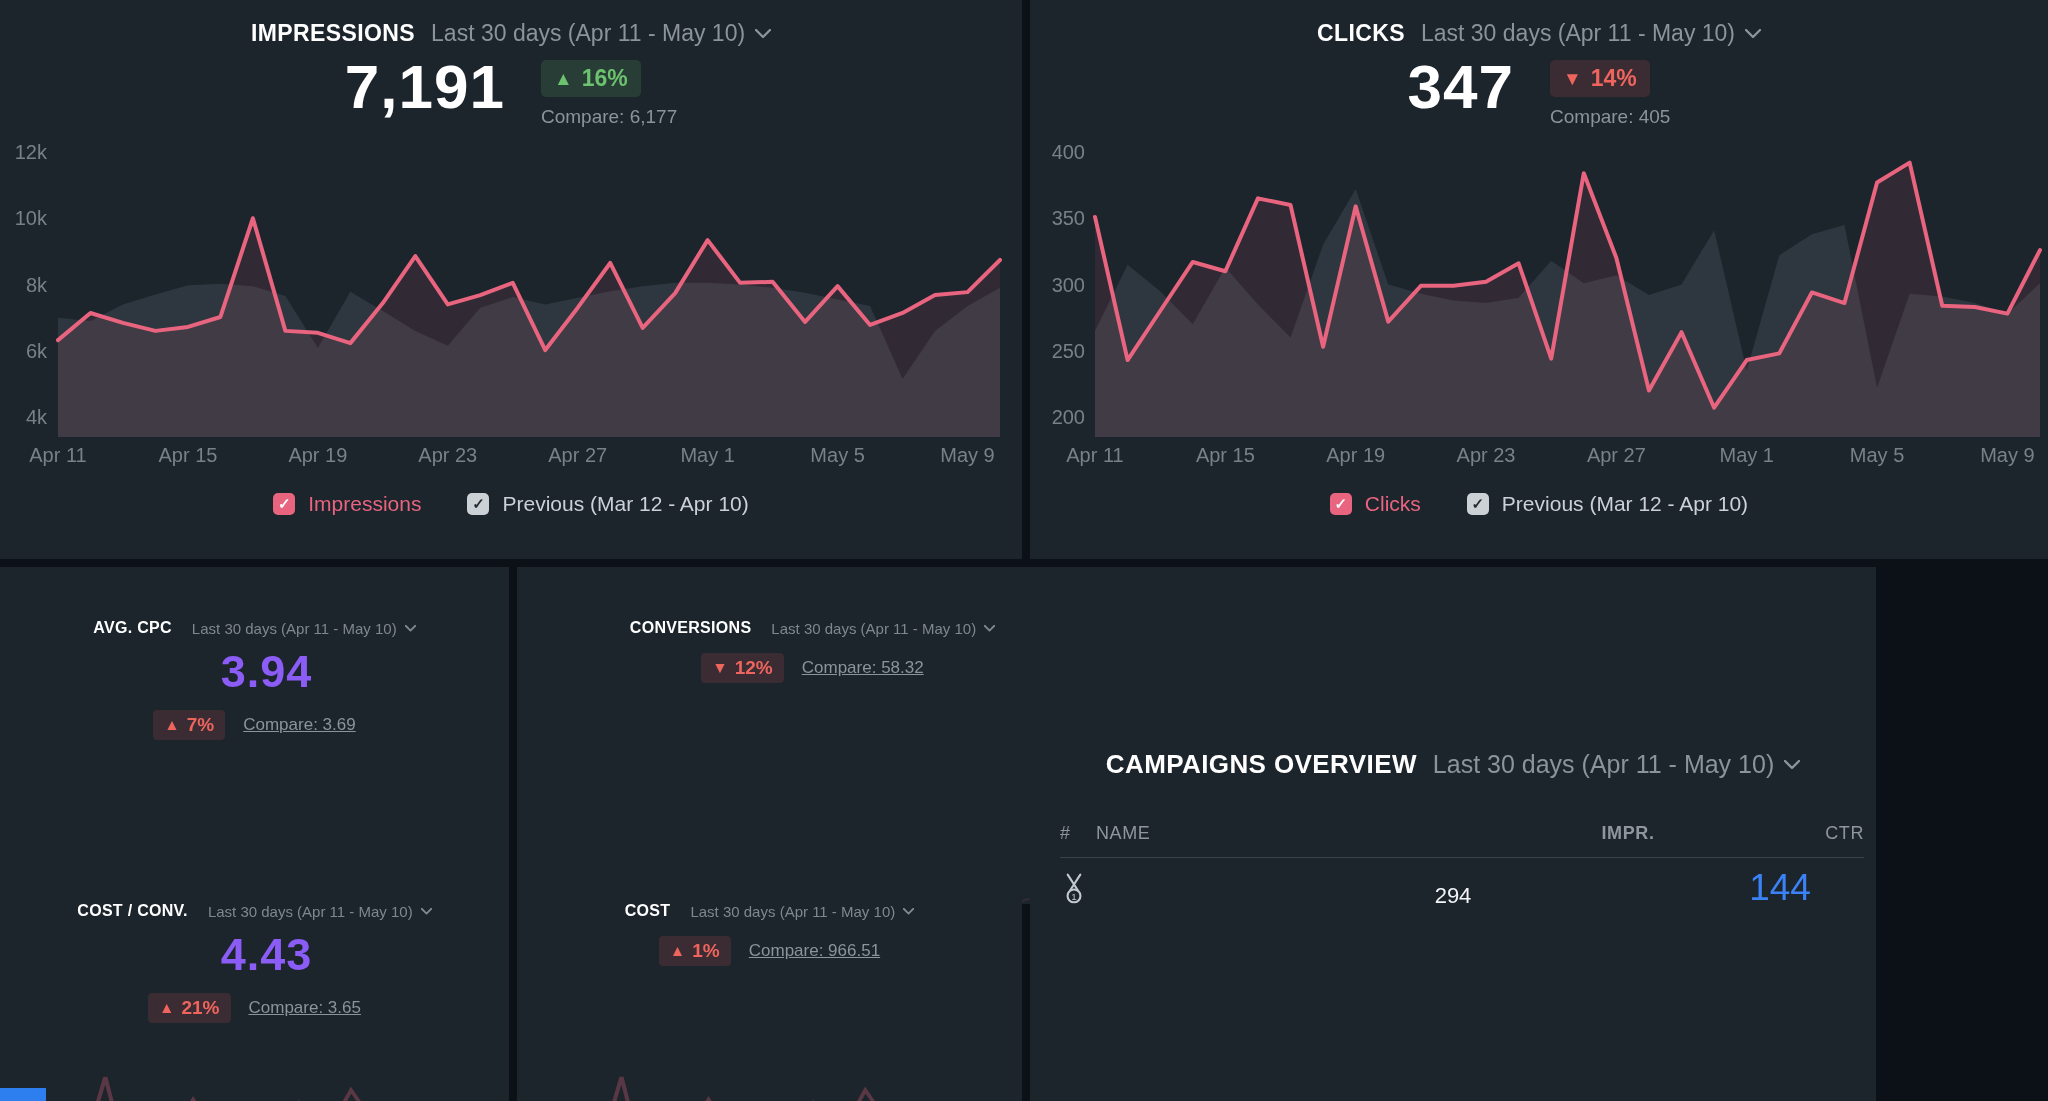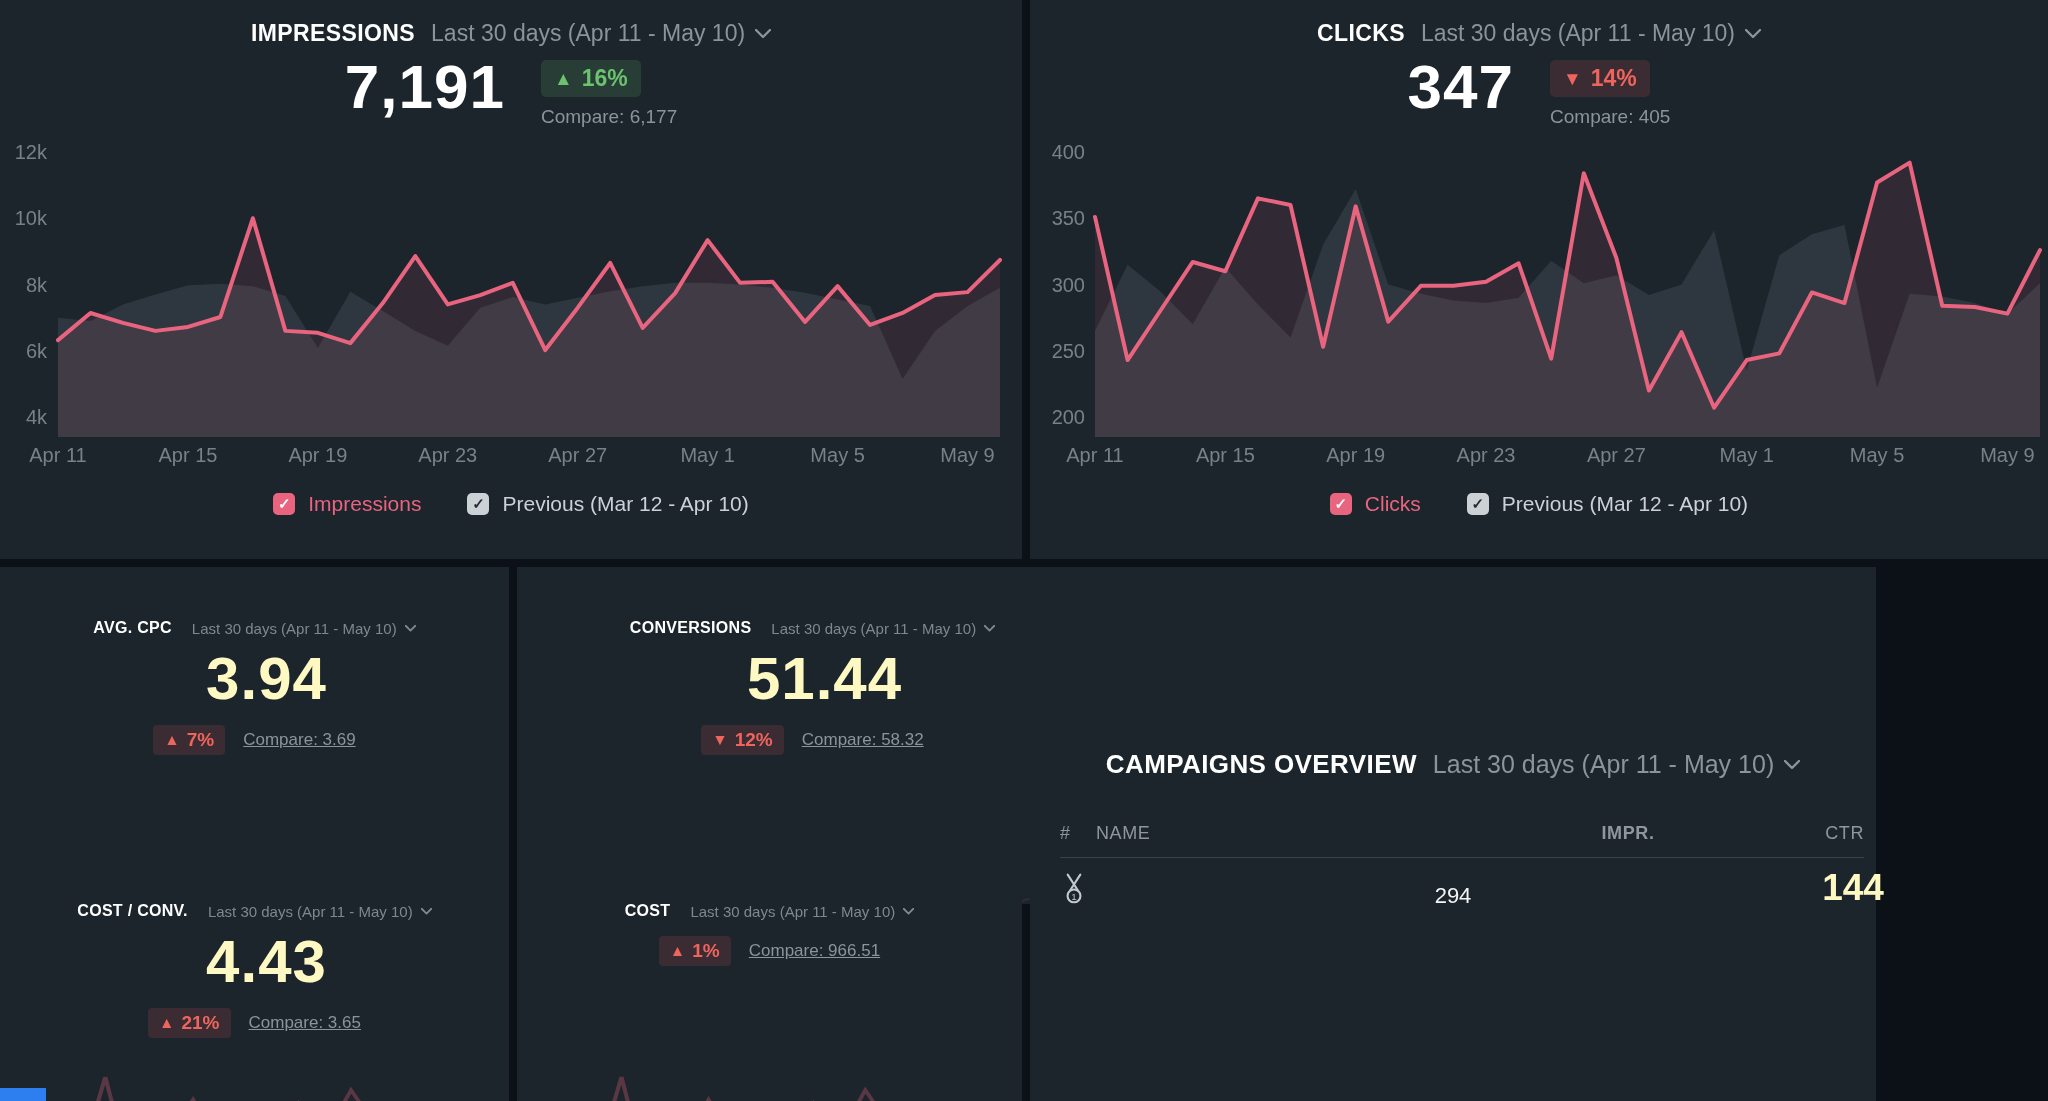--- a/index.html
+++ b/index.html
@@ -28,40 +28,40 @@
   .cbox--grey { background:#ccd1d6; color:#232b33; }
   .lbl--pink { color:#e8647f; }
   .lbl--grey { color:#ccd1d6; }
 
   
   .card { display:flex; flex-direction:column; align-items:center; padding-top:52px; overflow:hidden; }
   .card--short { padding-top:42px; }
   .metric-head { display:flex; gap:20px; align-items:center; justify-content:center; }
   .metric-title { color:#ffffff; font-weight:700; font-size:16px; letter-spacing:.3px; }
   .metric-range { display:flex; align-items:center; gap:8px; color:#7f878f; font-size:15px; background:none; border:none; cursor:pointer; font-family:inherit; padding:0; }
-  .metric-value { color:#fef9c3; font-size:60px; font-weight:600; margin-top:12px; letter-spacing:1px; line-height:1;margin-left:24px; }
+  .metric-value { color:#8b5cf6; font-size:45px; font-weight:600; margin-top:12px; letter-spacing:1px; line-height:1;margin-left:24px; }
   .metric-row { display:flex; justify-content:center; gap:18px; margin-top:16px; align-items:center; }
   .badge--sm { font-size:19px; padding:4px 11px; border-radius:4px; gap:7px; }
   .compare--sm { color:#8b939b; font-size:17px;text-decoration:underline; }
   .spark { position:absolute; left:0; right:0; bottom:0; width:100%; pointer-events:none; }
 
   
   .camp-head { position:absolute; top:182px; left:0; right:0; display:flex; justify-content:center; align-items:center; gap:16px; }
   .camp-title { color:#ffffff; font-size:26px; font-weight:700; letter-spacing:.4px; }
   .camp-range { font-size:25px; }
   .thead { position:absolute; top:252px; left:30px; right:12px; height:30px; color:#8f969d; font-size:18px; letter-spacing:.6px; }
   .th-rank { position:absolute; left:0; top:4px; }
   .th-name { position:absolute; left:36px; top:4px; }
   .th-impr { position:absolute; left:568px; top:4px; transform:translateX(-50%);font-weight:bold; }
   .th-ctr  { position:absolute; right:0; top:4px; }
   .tdivider { position:absolute; top:290px; left:30px; right:12px; height:1px; background:#39414a; }
   .trow { position:absolute; top:292px; left:30px; right:12px; height:64px; }
   .medal { position:absolute; left:0; top:14px; }
   .td-impr { position:absolute; left:393px; top:24px; transform:translateX(-50%); color:#f2f4f6; font-size:22px; }
-  .td-ctr  { position:absolute; left:793px; top:8px;  transform:translateX(-50%); color:#fef9c3; font-size:37px; font-weight:700; }
+  .td-ctr  { position:absolute; left:720px; top:8px;  transform:translateX(-50%); color:#3b82f6; font-size:37px; font-weight:400; }
 
   .peek { position:absolute; left:0; top:1088px; width:46px; height:13px; background:#2d7ff0; }
 </style>
 </head>
 <body>
 
 <div class="stage">
 
   <section class="panel" style="left:0;top:0;width:1022px;height:559px;">
     <svg class="axis-svg" id="chart-impressions" viewBox="0 0 1022 559">
@@ -198,21 +198,20 @@
       <span class="metric-title">CONVERSIONS</span>
       <button class="metric-range">
         <span>Last 30 days (Apr 11 - May 10)</span>
         <span class="chev">
             <svg width="11" height="7" viewBox="0 0 16 10">
               <path d="M1 1 L8 8 L15 1" fill="none" stroke="#7f878f" stroke-width="2.6" stroke-linecap="round" stroke-linejoin="round"></path>
             </svg>
           </span>
       </button>
     </div>
-    <div class="metric-value">51.44</div>
     <div class="metric-row">
       <span class="badge badge--sm badge--red">
         <span class="arr">▼</span>
         <span>12%</span>
       </span>
       <span class="compare--sm">Compare: 58.32</span>
     </div>
     <svg class="spark" height="70" viewBox="0 0 300 80" preserveAspectRatio="none">
         <path d="M 0 120 L 0 84.06185567010309 L 10.344827586206897 85.46391752577318 L 20.689655172413794 78.45360824742268 L 31.03448275862069 74.24742268041237 L 41.37931034482759 70.32164948453608 L 51.724137931034484 69.76082474226804 L 62.06896551724138 70.74226804123711 L 72.41379310344827 74.94845360824742 L 82.75862068965517 96.96082474226804 L 93.10344827586206 73.12577319587629 L 103.44827586206897 81.25773195876289 L 113.79310344827586 89.6701030927835 L 124.13793103448276 95.97938144329896 L 134.48275862068965 79.85567010309279 L 144.82758620689654 75.36907216494845 L 155.17241379310346 78.45360824742268 L 165.51724137931035 75.64948453608247 L 175.86206896551724 72.84536082474227 L 186.20689655172413 70.74226804123711 L 196.55172413793105 69.34020618556701 L 206.89655172413794 69.34020618556701 L 217.24137931034483 70.04123711340206 L 227.58620689655172 71.44329896907217 L 237.93103448275863 73.54639175257732 L 248.27586206896552 76.35051546391753 L 258.62068965517244 79.15463917525773 L 268.9655172413793 110 L 279.3103448275862 89.6701030927835 L 289.6551724137931 79.15463917525773 L 300 71.44329896907217 L 300 120 Z" fill="#8c99a6" fill-opacity="0.05"></path>
         <path d="M 0 93.5958762886598 L 0 93.5958762886598 L 10.344827586206897 82.09896907216495 L 20.689655172413794 86.30515463917526 L 31.03448275862069 89.6701030927835 L 41.37931034482759 87.98762886597939 L 51.724137931034484 83.78144329896907 L 62.06896551724138 42 L 72.41379310344827 89.6701030927835 L 82.75862068965517 90.51134020618557 L 93.10344827586206 94.85773195876288 L 103.44827586206897 77.89278350515464 L 113.79310344827586 57.983505154639175 L 124.13793103448276 78.45360824742268 L 134.48275862068965 74.52783505154639 L 144.82758620689654 69.34020618556701 L 155.17241379310346 97.8020618556701 L 165.51724137931035 79.85567010309279 L 175.86206896551724 60.927835051546396 L 186.20689655172413 88.4082474226804 L 196.55172413793105 73.68659793814433 L 206.89655172413794 51.253608247422676 L 217.24137931034483 69.34020618556701 L 227.58620689655172 68.91958762886598 L 237.93103448275863 85.88453608247423 L 248.27586206896552 70.74226804123711 L 258.62068965517244 87.14639175257732 L 268.9655172413793 82.09896907216495 L 279.3103448275862 74.52783505154639 L 289.6551724137931 73.2659793814433 L 300 59.6659793814433" fill="none" stroke="#e8647f" stroke-opacity="0.1" stroke-width="2.5"></path>

